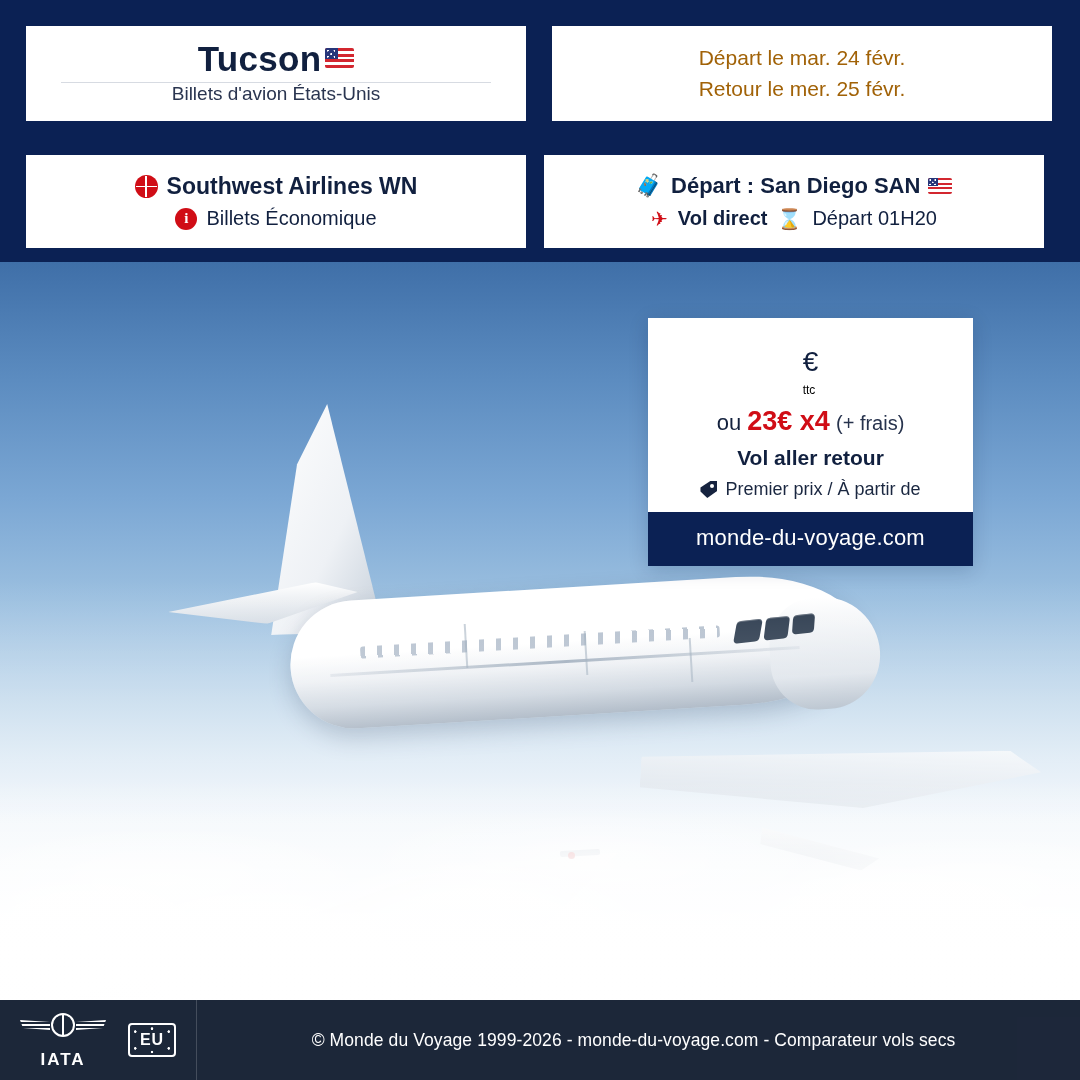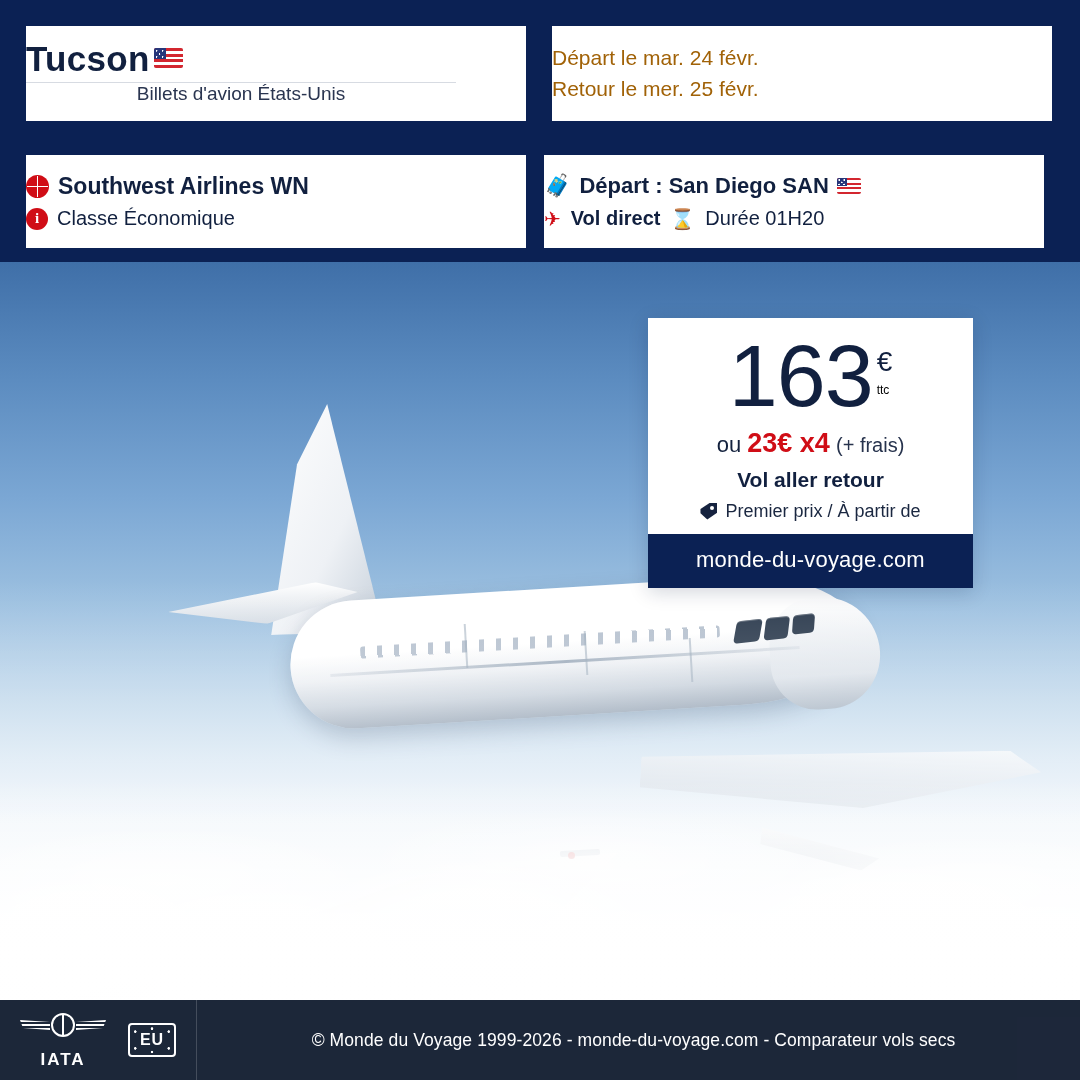--- a/index.html
+++ b/index.html
@@ -16,21 +16,21 @@
   
   .top-panel{
     position:absolute;left:0;top:0;width:1080px;height:262px;
     background:#0b2154;
     box-sizing:border-box;
     padding:26px 26px 0 26px;
   }
   .card{
     background:#ffffff;
     box-sizing:border-box;
-    display:flex;flex-direction:column;justify-content:center;
+    display:flex;flex-direction:column;align-items:center;justify-content:center;
     color:#11203f;
   }
   .row1{display:flex;gap:26px;}
   .row2{display:flex;gap:18px;margin-top:34px;}
 
   .card-dest{width:500px;height:95px;padding:8px 0 10px 0;}
   .card-dates{width:500px;height:95px;}
   .card-airline{width:500px;height:93px;}
   .card-route{width:500px;height:93px;}
 
@@ -330,38 +330,38 @@
 
     <div class="row2">
 
       <div class="card card-airline">
         <div class="airline-name">
           <span class="globe-ico"></span>
           <span>Southwest Airlines WN</span>
         </div>
         <div class="airline-class">
           <span class="info-ico">i</span>
-          <span>Classe Économique</span>
+          <span>Billets Économique</span>
         </div>
       </div>
 
       <div class="card card-route">
         <div class="route-top">
           <span class="ico ico-red">🧳</span>
           <span>Départ : San Diego SAN</span>
           <span class="flag flag-sm">
             <span class="stripes"></span>
               <span class="canton"></span>
           </span>
         </div>
         <div class="route-bottom">
           <span class="ico ico-red">✈</span>
           <b>Vol direct</b>
           <span class="ico ico-red">⌛</span>
-          <span>Durée 01H20</span>
+          <span>Départ 01H20</span>
         </div>
       </div>
 
     </div>
   </div>
 
   <div class="photo">
     <div class="plane">
       <div class="wing-far"></div>
       <div class="tailfin"></div>
@@ -386,21 +386,20 @@
 
       <div class="gear-door"></div>
       <div class="red-dot"></div>
     </div>
     <div class="cloudlayer"></div>
     <div class="cloudlayer2"></div>
   </div>
 
   <div class="price-card">
     <div class="price-main">
-      <span class="price-amount">163</span>
       <span class="price-cur-wrap">
         <span class="price-cur">€</span>
         <span class="price-ttc">ttc</span>
       </span>
     </div>
     <div class="price-split">
       <span>ou</span>
       <b>23€ x4</b>
       <span class="frais">(+ frais)</span>
     </div>

